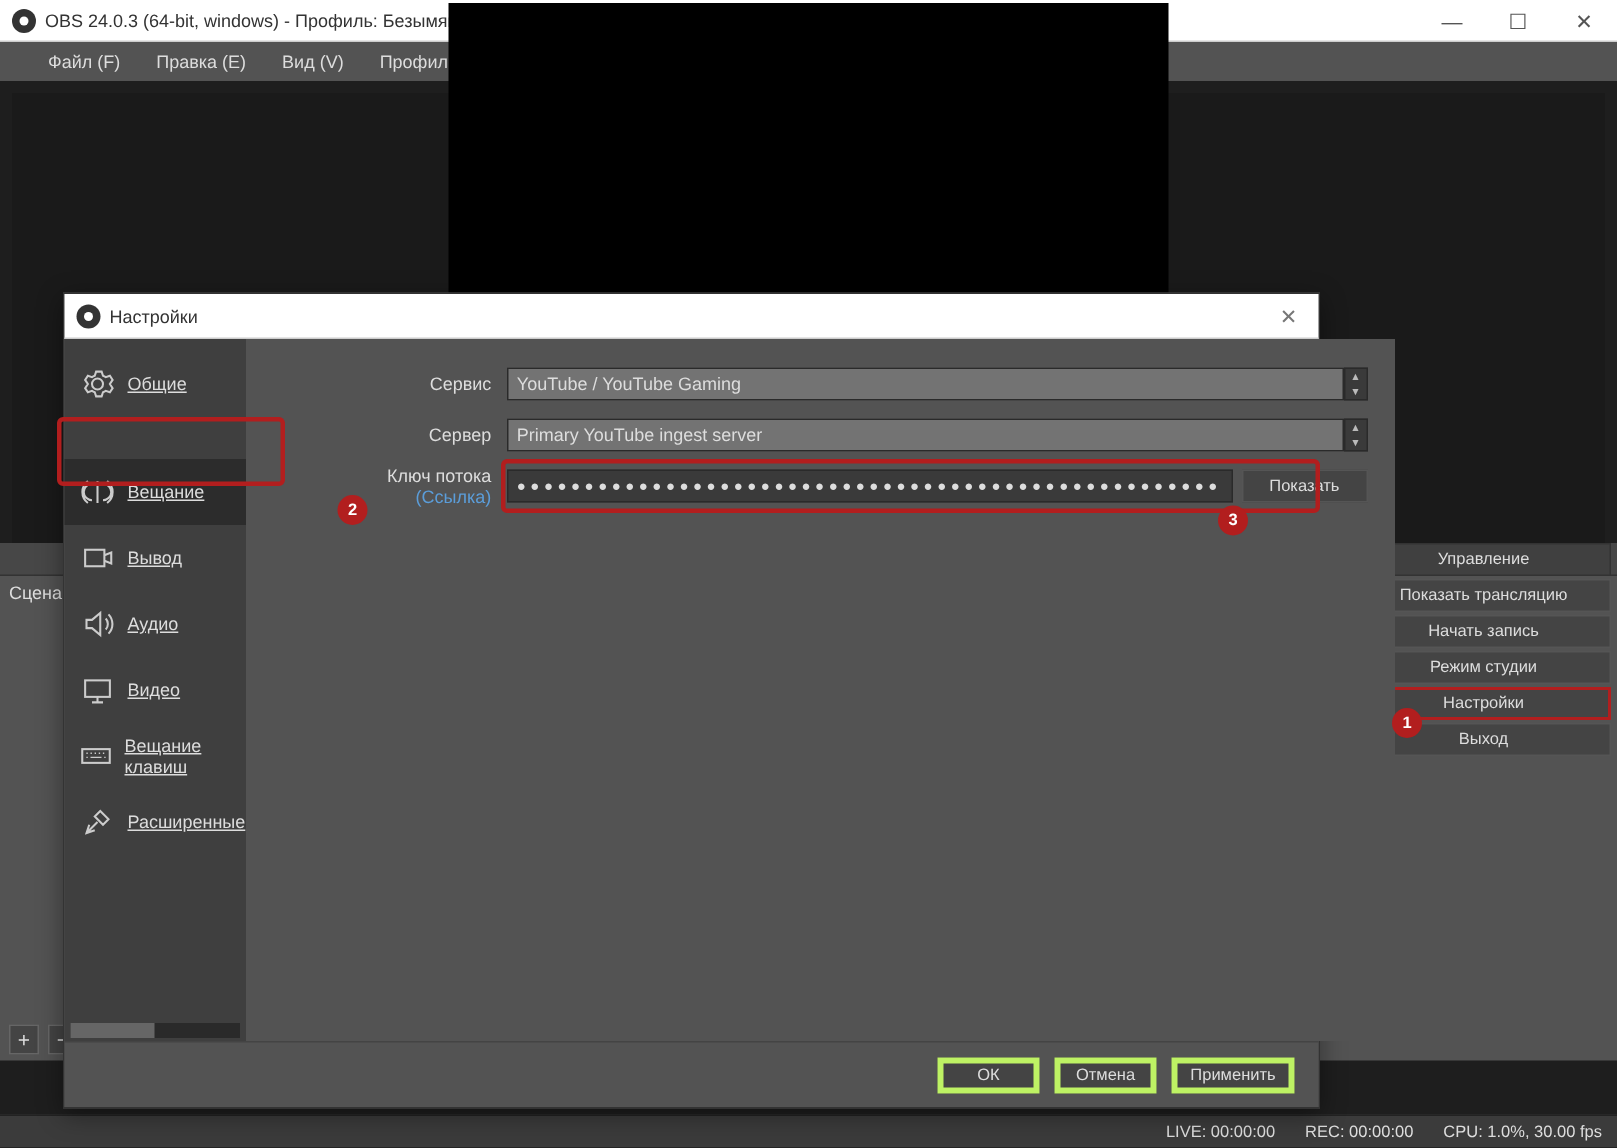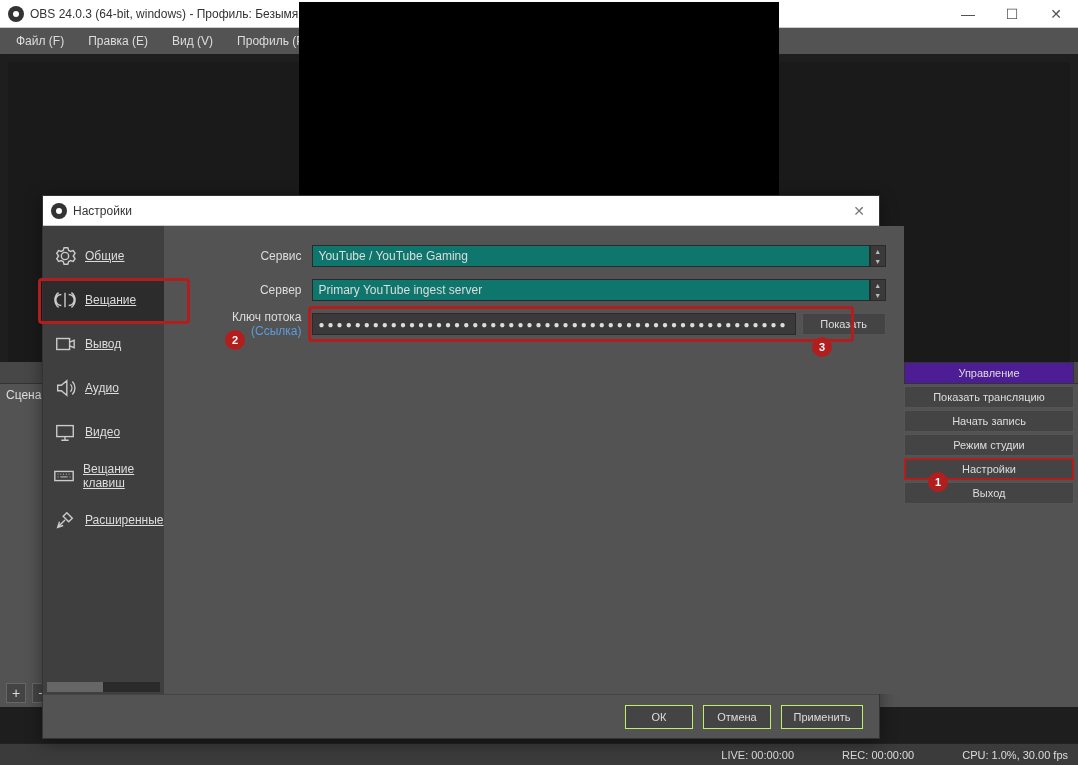--- a/index.html
+++ b/index.html
@@ -6,75 +6,75 @@
 body { background: #1e1e1e; width: 1078px; height: 765px; overflow: hidden; position: relative; color: #ddd; }
 
 
 .titlebar { height: 28px; background: #fff; display: flex; align-items: center; padding-left: 8px; color: #333; font-size: 12px; border-bottom: 1px solid #ccc; }
 .titlebar .logo { width: 16px; height: 16px; border-radius: 50%; background: #333; margin-right: 6px; display: flex; align-items: center; justify-content: center; }
 .titlebar .logo::after { content: ""; width: 6px; height: 6px; border-radius: 50%; background: #fff; }
 .titlebar .win-controls { margin-left: auto; display: flex; }
 .titlebar .wc { width: 44px; height: 28px; display: flex; align-items: center; justify-content: center; color: #555; font-size: 14px; }
 
 
-.menubar { height: 26px; background: #535353; display: flex; align-items: center; padding: 0 4px; gap: 0; }
+.menubar { height: 26px; background: #535353; display: flex; align-items: center; padding: 0 20px; gap: 0; }
 .menubar .mitem { padding: 0 12px; height: 100%; display: flex; align-items: center; color: #ddd; font-size: 12px; }
 
 
 .preview-wrap { margin: 8px 8px 0 8px; background: #1a1a1a; height: 300px; display: flex; align-items: center; justify-content: center; position: relative; }
 .preview-canvas { width: 480px; height: 270px; background: #000; margin-bottom: 150px;}
 
 
 .docks { position: absolute; top: 362px; left: 0; right: 0; height: 345px; display: flex; }
 .dock-left { flex: 1; background: #535353; }
 .dock-panel-header { height: 22px; background: #474747; border-bottom: 1px solid #333; display: flex; align-items: center; padding: 0 6px; color: #ddd; font-size: 11px; }
 .dock-scene-row { height: 22px; padding-left: 6px; font-size: 12px; display: flex; align-items: center; background: #535353; color: #ddd;}
 .dock-toolbar { position: absolute; bottom: 0; left: 0; height: 28px; display: flex; align-items: center; padding-left: 6px; gap: 6px; }
 .dock-tool-btn { width: 20px; height: 20px; background: #444; display: flex; align-items: center; justify-content: center; color: #ddd; font-size: 14px; border: 1px solid #666; }
 
 
 .right-panel { position: absolute; right: 4px; top: 362px; width: 170px; }
-.right-header { height: 22px; background: #4c1d95; display: flex; align-items: center; justify-content: center; color: #ddd; font-size: 11px; border: 1px solid #333;}
+.right-header { height: 22px; background: #404040; display: flex; align-items: center; justify-content: center; color: #ddd; font-size: 11px; border: 1px solid #333;}
 .ctrl-btn { height: 22px; background: #444; margin-top: 2px; display: flex; align-items: center; justify-content: center; color: #ddd; font-size: 11px; border: 1px solid #555; }
 .ctrl-btn.highlight { outline: 2px solid #b21e1e; outline-offset: -2px; }
 
 
 .callout { position: absolute; width: 20px; height: 20px; border-radius: 50%; background: #b21e1e; color: #fff; font-size: 11px; font-weight: bold; display: flex; align-items: center; justify-content: center; z-index: 50; }
 
 
-.statusbar { position: absolute; bottom: 0; left: 0; right: 0; height: 22px; background: #3b3b3b; display: flex; align-items: center; justify-content: flex-end; padding: 0 10px; gap: 48px; color: #ddd; font-size: 11px; border-top: 1px solid #222;}
+.statusbar { position: absolute; bottom: 0; left: 0; right: 0; height: 22px; background: #3b3b3b; display: flex; align-items: center; justify-content: flex-end; padding: 0 10px; gap: 20px; color: #ddd; font-size: 11px; border-top: 1px solid #222;}
 
 
 .dialog { position: absolute; left: 42px; top: 195px; width: 838px; height: 544px; background: #535353; border: 1px solid #333; box-shadow: 0 4px 16px rgba(0,0,0,.4); z-index: 20; display: flex; flex-direction: column; }
 .dlg-title { height: 30px; background: #fff; color: #333; display: flex; align-items: center; padding-left: 8px; font-size: 12px; border-bottom: 1px solid #ccc;}
 .dlg-title .logo { width: 16px; height: 16px; border-radius: 50%; background: #333; margin-right: 6px; display: flex; align-items: center; justify-content: center; }
 .dlg-title .logo::after { content:""; width:6px;height:6px;border-radius:50%;background:#fff;}
 .dlg-close { margin-left: auto; width: 40px; text-align: center; color: #777; font-size: 14px; }
 .dlg-body { flex: 1; display: flex; background: #535353; }
 .dlg-side { width: 140px; background: #3f3f3f; padding: 8px 0; position: relative; }
 .side-item { height: 44px; display: flex; align-items: center; padding-left: 10px; color: #ddd; font-size: 12px; gap: 8px; text-decoration: underline; }
-.side-item.active { background: #2c2c2c; }
+.side-item.active { background: #2c2c2c; margin-top: 28px; }
 .side-item .icon { width: 24px; height: 24px; display: flex; align-items: center; justify-content: center; }
 .side-scroll { position:absolute; bottom:2px; left:4px; right:4px; height:10px; background:#2a2a2a; }
 .side-scroll::after{content:"";position:absolute;left:0;top:0;height:100%;width:50%;background:#666;}
 .side-highlight { position: absolute; border: 3px solid #b21e1e; border-radius: 4px; pointer-events: none; z-index: 25; }
 
-.dlg-form { flex: 1; padding: 18px 18px 0 18px; background: #535353; position: relative;}
+.dlg-form { flex: 1; padding: 18px 18px 0 18px; background: #535353; position: relative; margin-left: 26px;}
 .form-row { display: flex; align-items: center; margin-bottom: 10px; height: 24px; }
 .form-row .lbl { width: 130px; text-align: right; padding-right: 10px; color: #ddd; font-size: 12px; }
 .form-row .lbl a { color: #5b9dd9; }
-.form-row .combo { flex: 1; height: 22px; background: #0f766e; border: 1px solid #2a2a2a; display: flex; align-items: center; padding: 0 6px; color: #ddd; font-size: 12px; position: relative;}
+.form-row .combo { flex: 1; height: 22px; background: #737373; border: 1px solid #2a2a2a; display: flex; align-items: center; padding: 0 6px; color: #ddd; font-size: 12px; position: relative;}
 .form-row .spin { width: 16px; height: 22px; background: #3a3a3a; border: 1px solid #2a2a2a; display: flex; flex-direction: column;}
 .form-row .spin div{flex:1;display:flex;align-items:center;justify-content:center;color:#bbb;font-size:7px;}
 .form-row .pw { flex: 1; height: 22px; background: #3a3a3a; border: 1px solid #2a2a2a; padding: 0 6px; color: #ddd; font-size: 10px; letter-spacing: 3px; overflow:hidden; line-height:22px;}
 .form-row .show-btn { width: 84px; height: 22px; background: #444; border: 1px solid #555; margin-left: 6px; display: flex; align-items: center; justify-content: center; color: #ddd; font-size: 11px;}
 .stream-highlight { position: absolute; border: 3px solid #b21e1e; border-radius: 4px; pointer-events: none; z-index: 25;}
 
 .dlg-buttons { height: 44px; display: flex; align-items: center; justify-content: flex-end; padding-right: 16px; gap: 10px; background: #535353; border-top: 1px solid #444;}
-.dlg-btn { width: 68px; height: 24px; background: #444; border: 1px solid #bef264; display: flex; align-items: center; justify-content: center; color: #ddd; font-size: 11px;}
+.dlg-btn { width: 68px; height: 24px; background: #444; border: 4px solid #bef264; display: flex; align-items: center; justify-content: center; color: #ddd; font-size: 11px;}
 .dlg-btn.wide { width: 82px; }
 
 svg { fill: #ccc; }
 </style>
 </head>
 <body>
 
 <div class="titlebar">
   <div class="logo"></div>
   <span>OBS 24.0.3 (64-bit, windows) - Профиль: Безымянный - Сцены: Безымянный</span>

